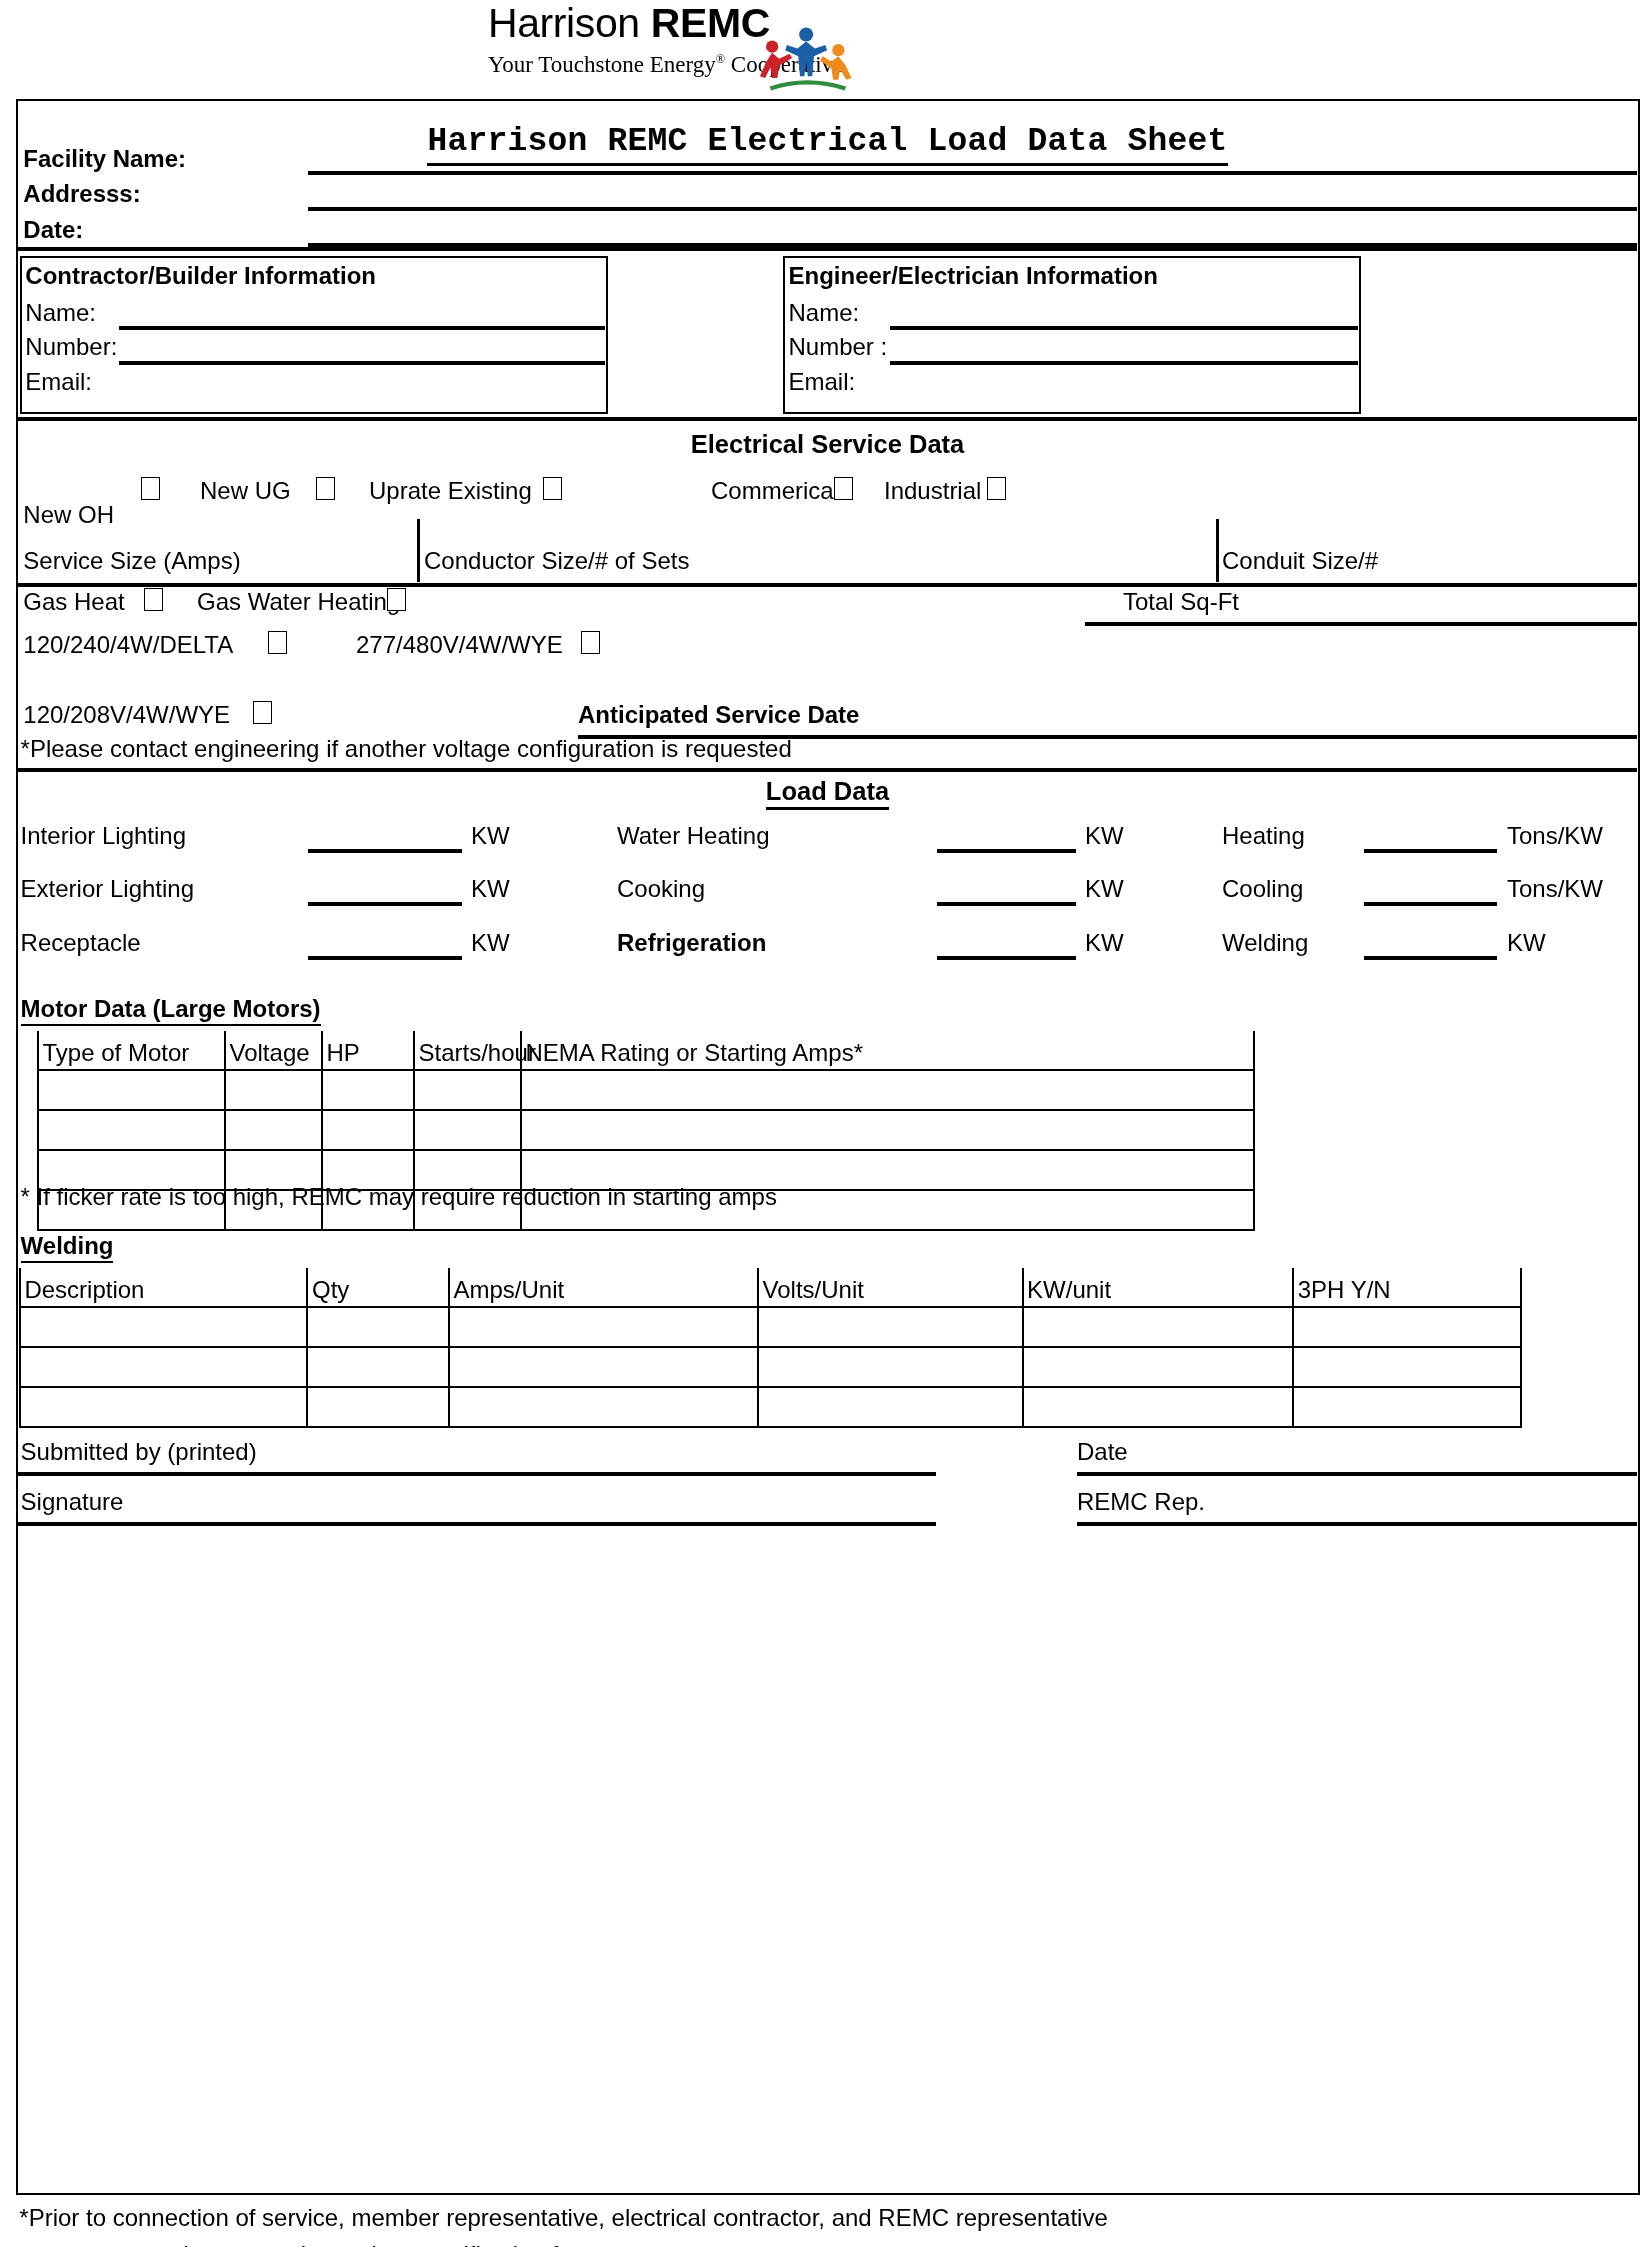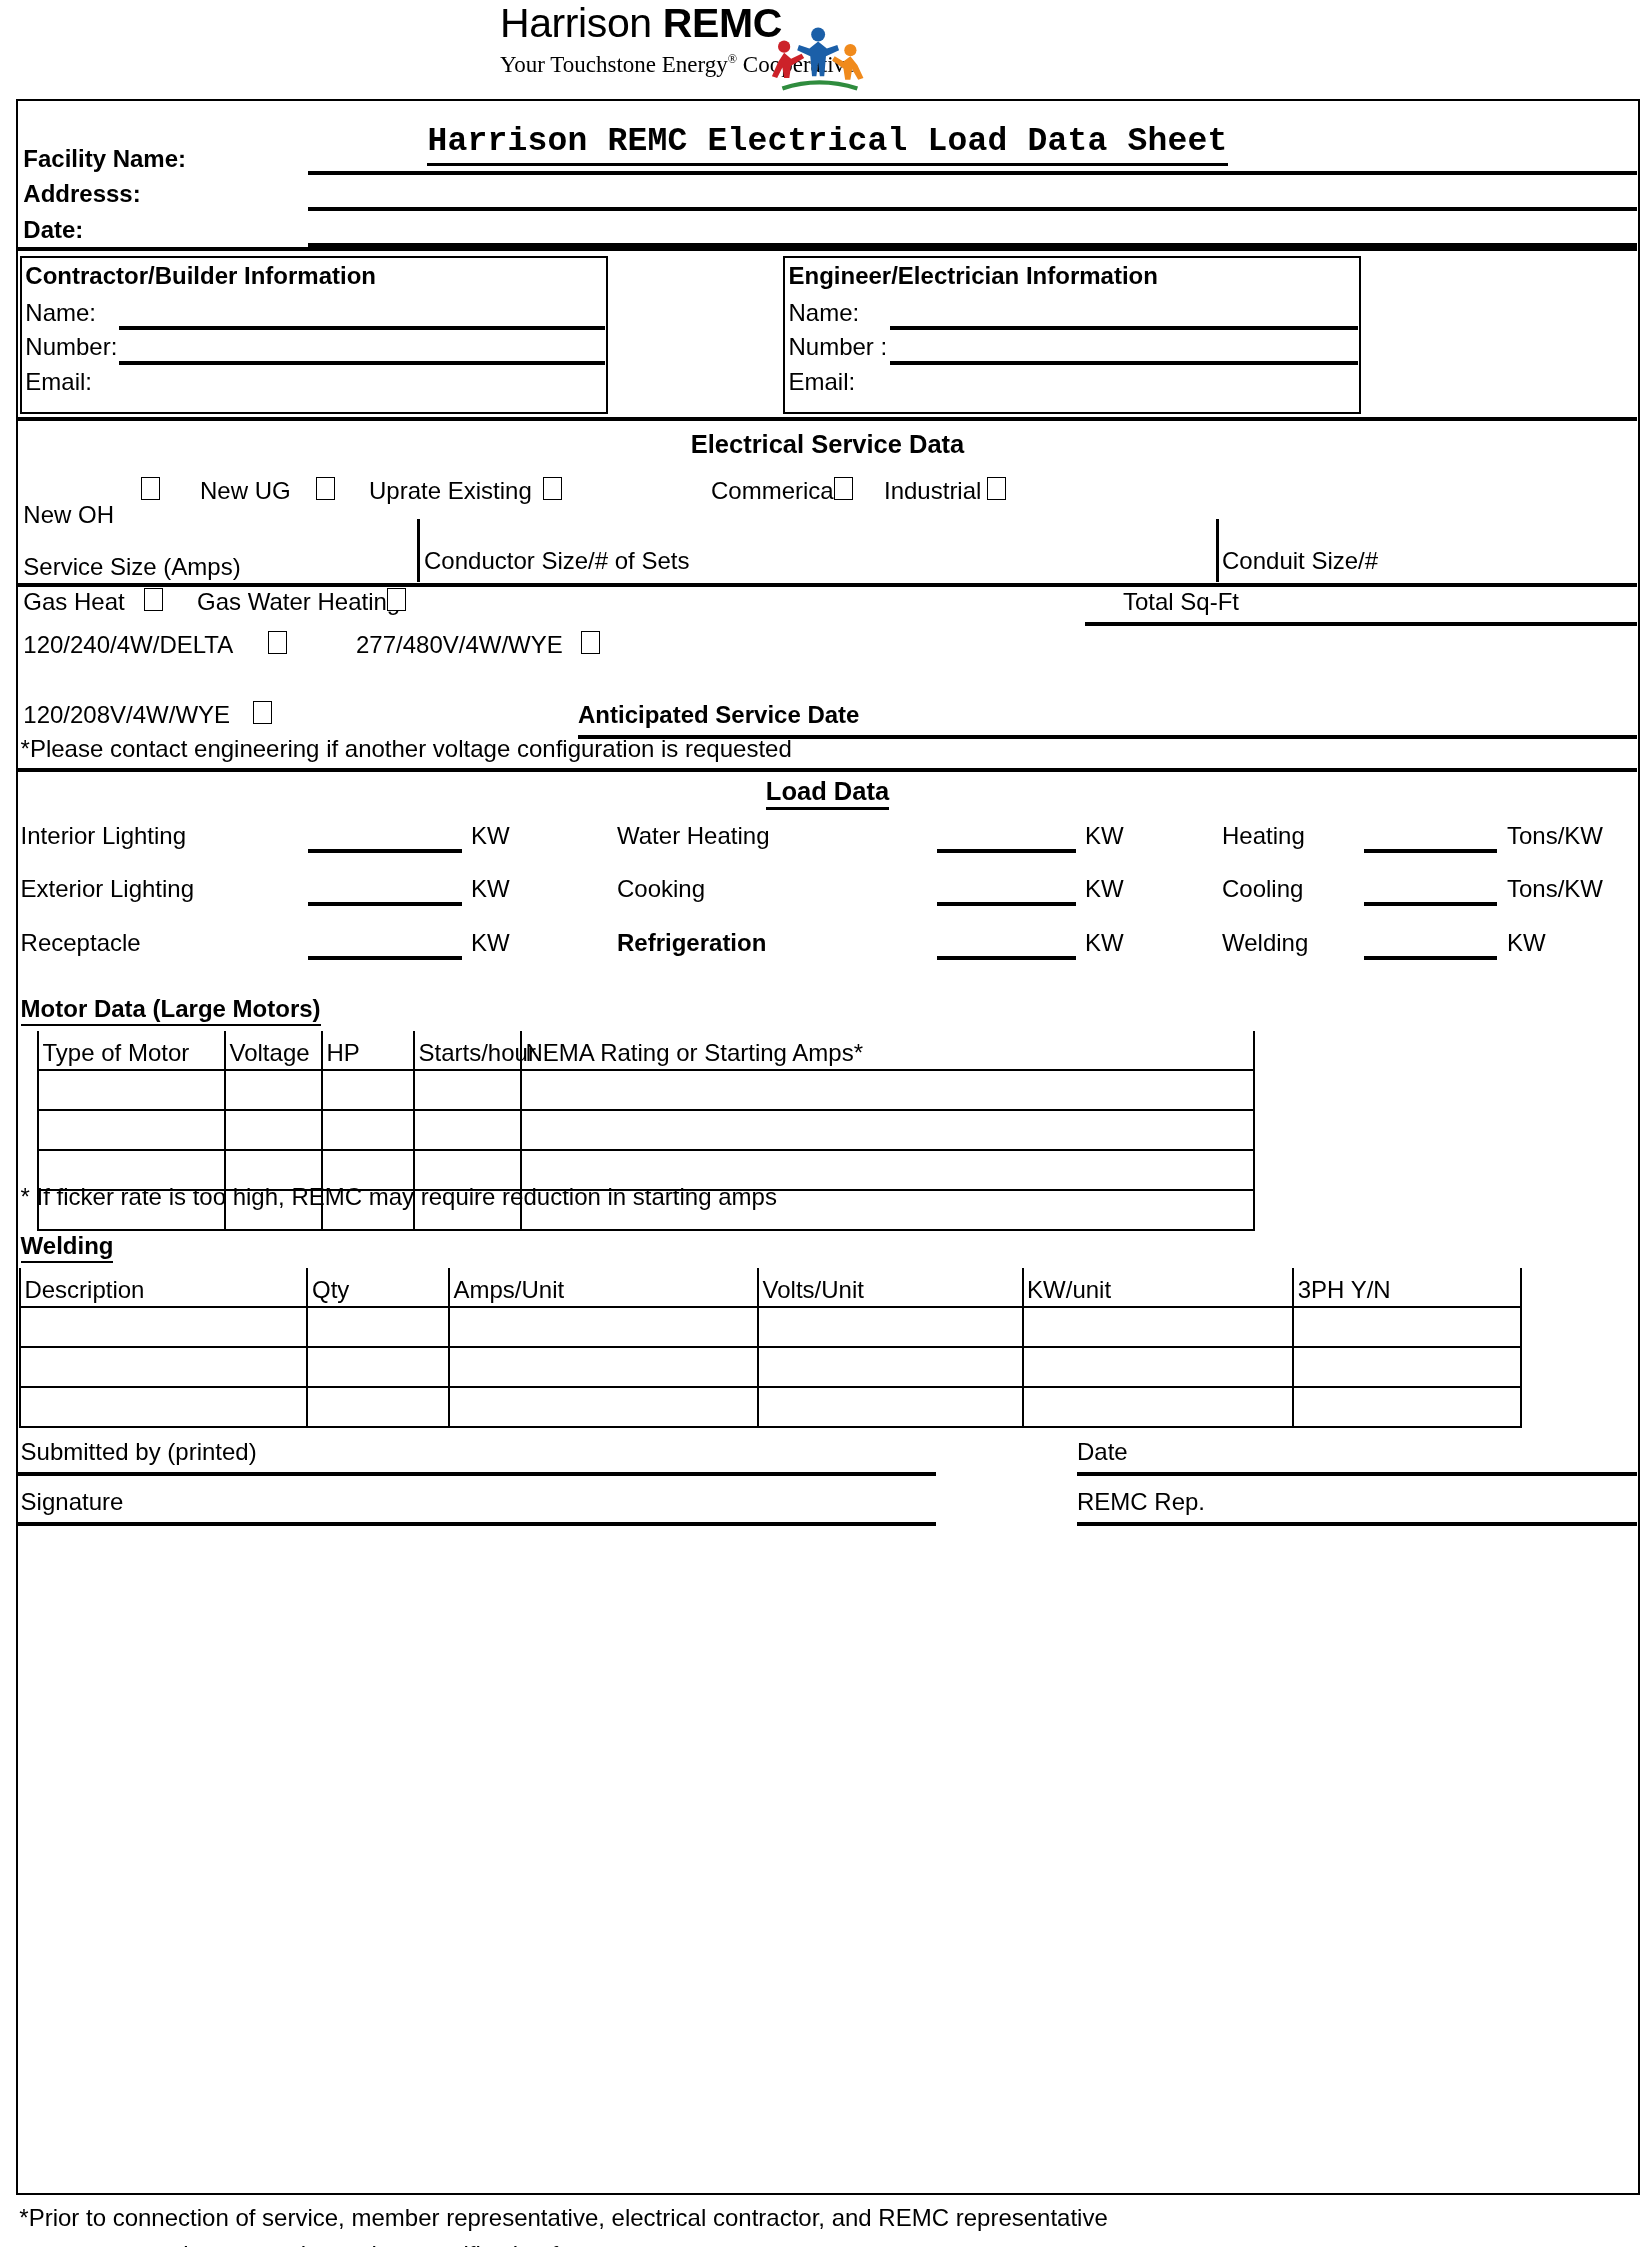--- a/index.html
+++ b/index.html
@@ -15,21 +15,21 @@
     position: relative;
     width: 1649px;
     height: 2247px;
     background: #ffffff;
     overflow: hidden;
   }
 
   
   .logo-wrap {
     position: absolute;
-    left: 500px;
+    left: 488px;
     top: 0px;
     width: 369px;
     height: 94px;
   }
   .logo-main {
     font-family: "Liberation Sans", sans-serif;
     font-size: 41px;
     line-height: 46px;
     letter-spacing: -0.4px;
     white-space: nowrap;
@@ -245,21 +245,21 @@
     <div class="cbx" style="left:525px; top:376px;"></div>
 
     <div class="txt" style="left:693px; top:376px;">Commerical</div>
     <div class="cbx" style="left:816px; top:376px;"></div>
 
     <div class="txt" style="left:866px; top:376px;">Industrial</div>
     <div class="cbx" style="left:969px; top:376px;"></div>
 
     <div class="vrule" style="left:399px; top:418px; height:63px;"></div>
     <div class="vrule" style="left:1198px; top:418px; height:63px;"></div>
-    <div class="txt" style="left:5.3px; top:446px;margin-top:6px;">Service Size (Amps)</div>
+    <div class="txt" style="left:5.3px; top:446px;">Service Size (Amps)</div>
     <div class="txt" style="left:406px; top:446px;">Conductor Size/# of Sets</div>
     <div class="txt" style="left:1204px; top:446px;">Conduit Size/#</div>
     <div class="hdiv" style="top:482px;"></div>
 
     <div class="txt" style="left:5.3px; top:487px;">Gas Heat</div>
     <div class="cbx" style="left:126px; top:487px;"></div>
     <div class="txt" style="left:179px; top:487px;">Gas Water Heating</div>
     <div class="cbx" style="left:369px; top:487px;"></div>
     <div class="txt" style="left:1067px; top:487px;margin-left:38px;">Total Sq-Ft</div>
     <div class="rule" style="left:1067px; top:521px; width:552px;"></div>

